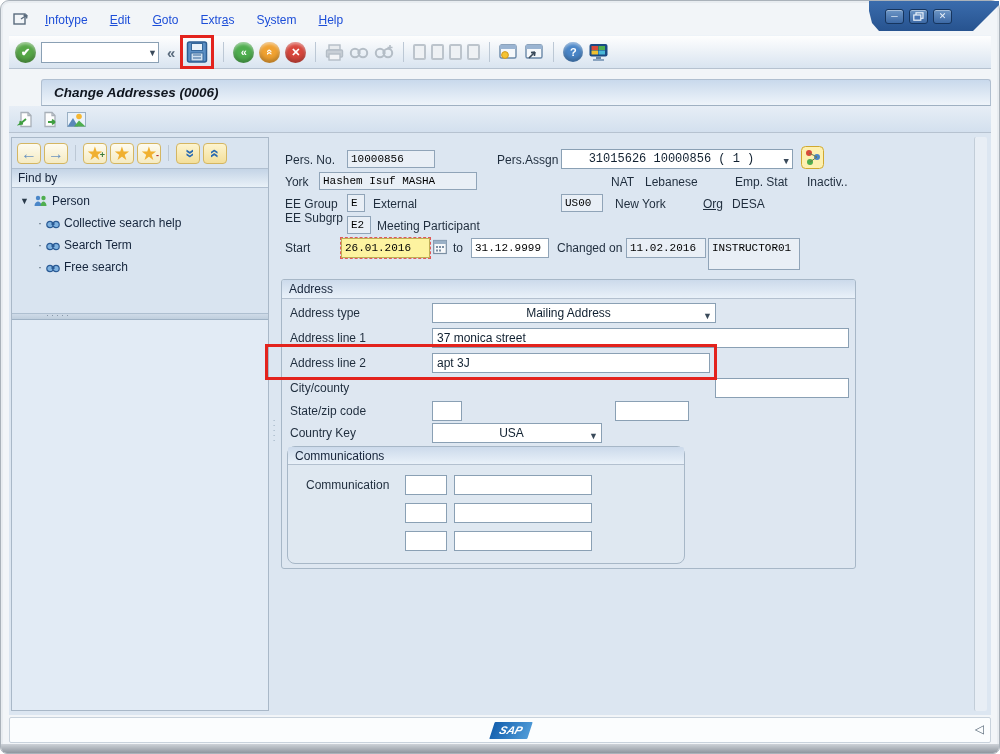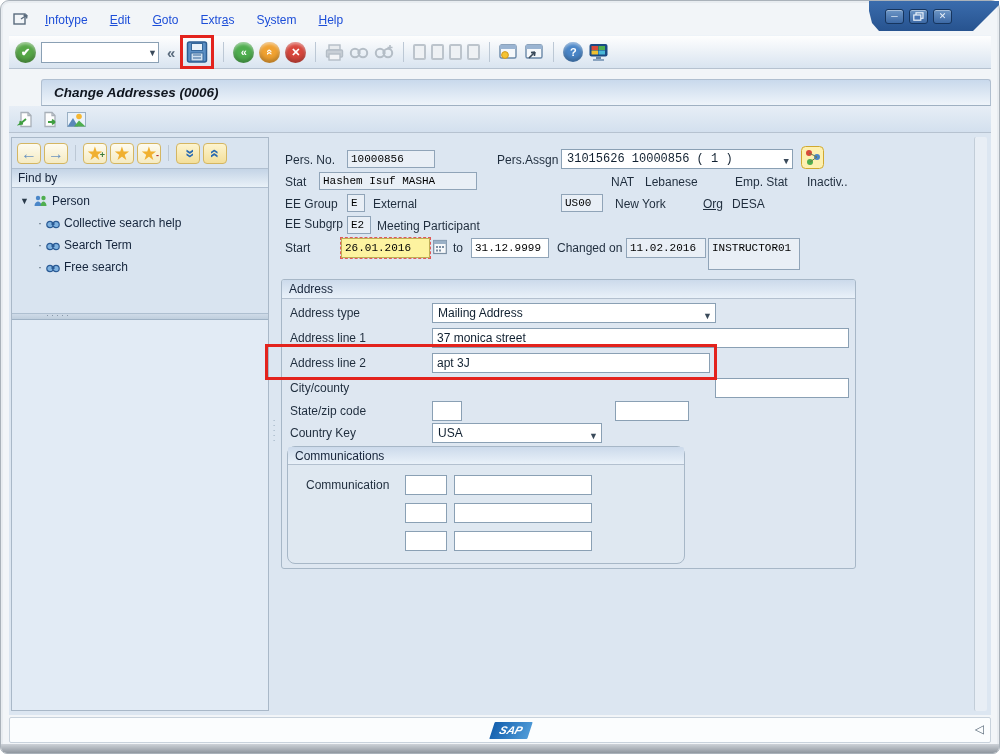--- a/index.html
+++ b/index.html
@@ -3,21 +3,21 @@
 <meta charset="utf-8">
 <style>
   * { margin:0; padding:0; box-sizing:border-box; }
   html,body { width:1000px; height:754px; background:#fff; font-family:"Liberation Sans",sans-serif; overflow:hidden; }
   .window { position:absolute; inset:0; background:#f2f5f8; border:1px solid #aab2ba; border-radius:9px 9px 7px 7px; box-shadow:inset 0 0 0 2px #e8ecf0; }
   .abs { position:absolute; }
   .lbl { position:absolute; font-size:12px; color:#1f2d3d; white-space:nowrap; }
   .mono { font-family:Liberation Mono, monospace; font-size:11px; }
   .dfield { position:absolute; background:#e9eff6; border:1px solid #90a4b8; color:#000; padding:1px 3px; height:18px; line-height:14px; white-space:nowrap; overflow:hidden; }
   .input { position:absolute; background:#fff; border:1px solid #8aa0b4; height:20px; font-family:"Liberation Sans",sans-serif; font-size:12px; padding:0 4px; color:#102030; }
-  .select { position:absolute; background:#fff; border:1px solid #8aa0b4; height:20px; font-size:12px; color:#102030; line-height:18px; padding:0 16px 0 5px; }
+  .select { position:absolute; background:#fff; border:1px solid #8aa0b4; height:20px; font-size:12px; color:#102030; line-height:18px; padding:0 16px 0 5px;text-align:center; }
   .select .arr { position:absolute; right:3px; top:3px; font-size:9px; color:#3a4a5a; }
   .gbox { position:absolute; border:1px solid #a7b7c7; border-radius:3px; background:rgba(255,255,255,0.06); }
   .gbox-hdr { height:19px; background:linear-gradient(#ccdaeb,#e9f1f9); border-bottom:1px solid #b3c0cf; border-radius:2px 2px 0 0; font-size:12px; color:#16243a; line-height:19px; padding-left:7px; }
   .redbox { position:absolute; border:3px solid #e3231d; z-index:30; pointer-events:none; }
   
   .menubar { position:absolute; top:6px; left:10px; right:150px; height:26px; display:flex; align-items:center; gap:22px; padding-left:34px; }
   .menu-item { font-size:12px; color:#1d4ed8; cursor:default; }
   .menu-item .u { text-decoration:underline; }
   .sysmenu { position:absolute; left:12px; top:11px; width:16px; height:14px; }
   .wintab { position:absolute; top:0; right:0; width:130px; height:30px; background:linear-gradient(#3a6cad,#27538f); clip-path:polygon(0 0,130px 0,130px 4px,104px 30px,10px 30px,3px 22px,0 10px); display:flex; align-items:center; gap:5px; padding-left:16px; }
@@ -267,36 +267,36 @@
       <span class="abs" style="left:522px;top:9px">
           <svg width="23" height="23" viewBox="0 0 23 23">
             <rect x="0.5" y="0.5" width="22" height="22" rx="4" fill="#fdf0b0" stroke="#d0a830"></rect>
             <circle cx="8" cy="7" r="3" fill="#d84a3a"></circle>
             <circle cx="16" cy="11" r="3" fill="#4a86c8"></circle>
             <circle cx="9" cy="16" r="3" fill="#4fae4f"></circle>
             <path d="M8 7 L16 11 L9 16" stroke="#6a7a4a" fill="none"></path>
           </svg>
         </span>
 
-      <span class="lbl" style="left:6px;top:38px">Stat</span>
+      <span class="lbl" style="left:6px;top:38px">York</span>
       <span class="dfield mono" style="left:40px;top:35px;width:158px">Hashem Isuf MASHA</span>
       <span class="lbl" style="left:332px;top:38px">NAT</span>
       <span class="lbl" style="left:366px;top:38px">Lebanese</span>
       <span class="lbl" style="left:456px;top:38px">Emp. Stat</span>
       <span class="lbl" style="left:528px;top:38px">Inactiv..</span>
 
       <span class="lbl" style="left:6px;top:60px">EE Group</span>
       <span class="dfield mono" style="left:68px;top:57px;width:18px">E</span>
       <span class="lbl" style="left:94px;top:60px">External</span>
       <span class="dfield mono" style="left:282px;top:57px;width:42px">US00</span>
       <span class="lbl" style="left:336px;top:60px">New York</span>
       <span class="lbl" style="left:424px;top:60px;text-decoration:underline">Org</span>
       <span class="lbl" style="left:453px;top:60px">DESA</span>
 
-      <span class="lbl" style="left:6px;top:80px">EE Subgrp</span>
+      <span class="lbl" style="left:6px;top:74px">EE Subgrp</span>
       <span class="dfield mono" style="left:68px;top:79px;width:24px">E2</span>
       <span class="lbl" style="left:98px;top:82px">Meeting Participant</span>
 
       <span class="lbl" style="left:6px;top:104px">Start</span>
       <span class="dfield mono ylw" style="left:62px;top:101px;width:89px;height:20px;line-height:16px">26.01.2016</span>
       <span class="abs" style="left:154px;top:102px">
           <svg width="14" height="16" viewBox="0 0 14 16">
             <rect x="0.7" y="1.5" width="12.6" height="13" fill="#f6f8fa" stroke="#7a8ea2" stroke-width="1.2"></rect>
             <rect x="0.7" y="1.5" width="12.6" height="3.5" fill="#9ab0c6"></rect>
             <rect x="3" y="7" width="2" height="2" fill="#7a8ea2"></rect>

